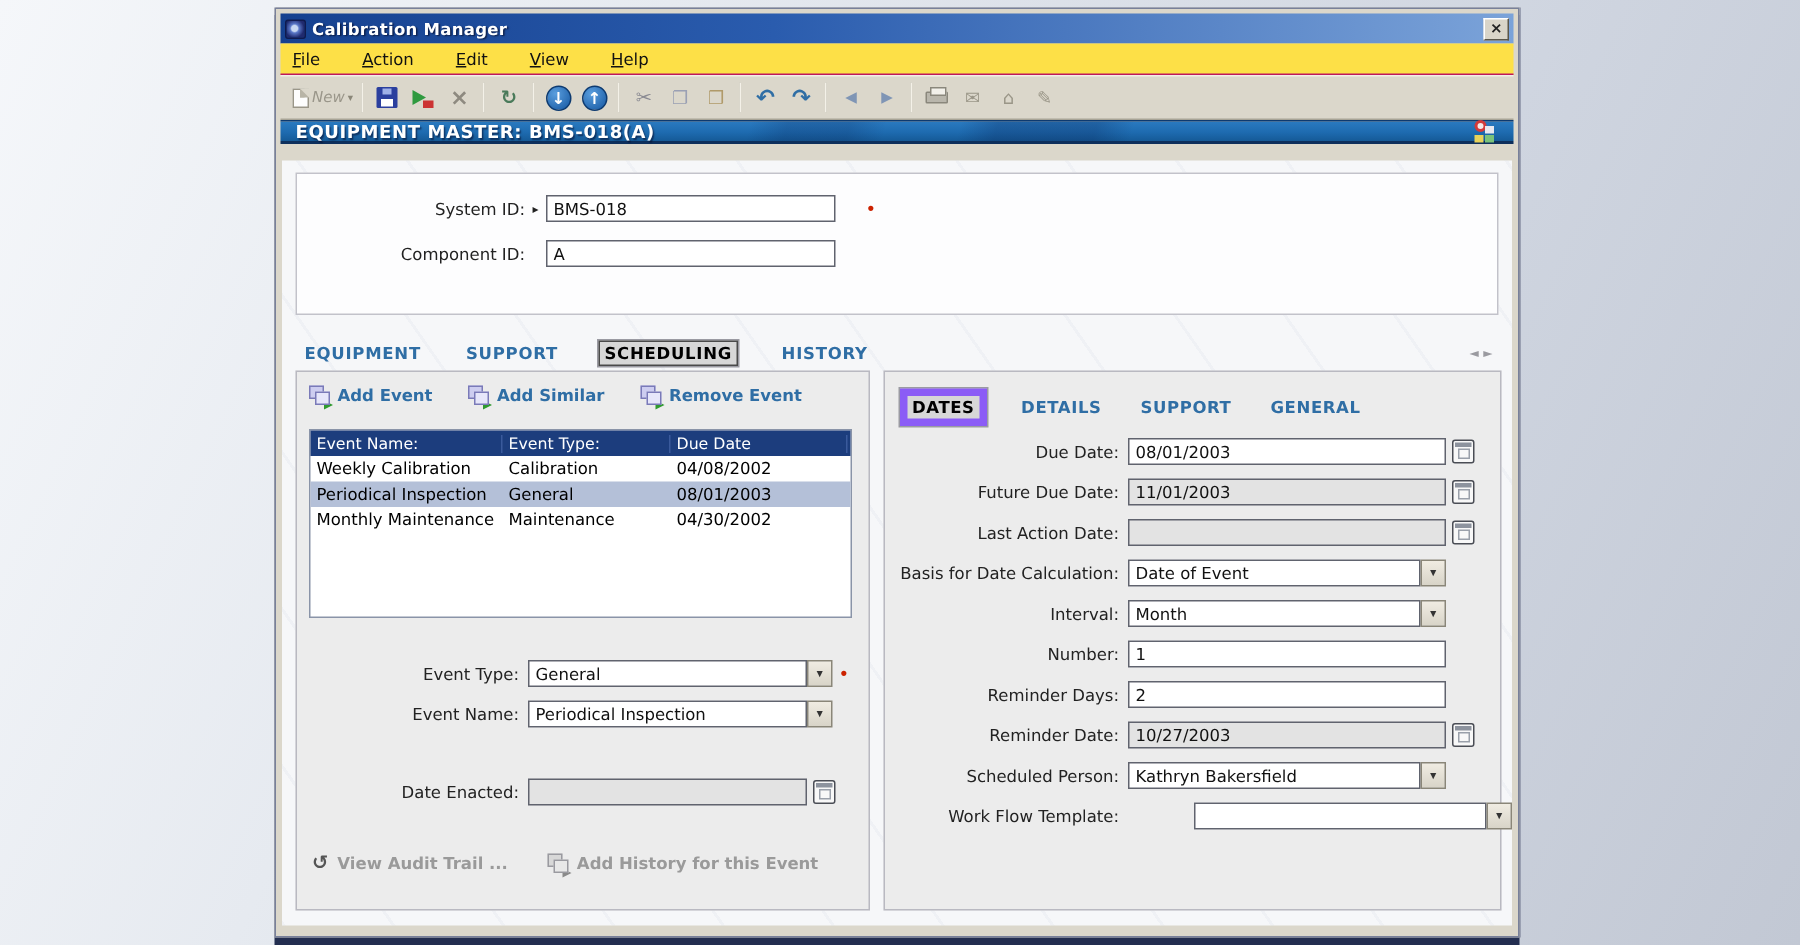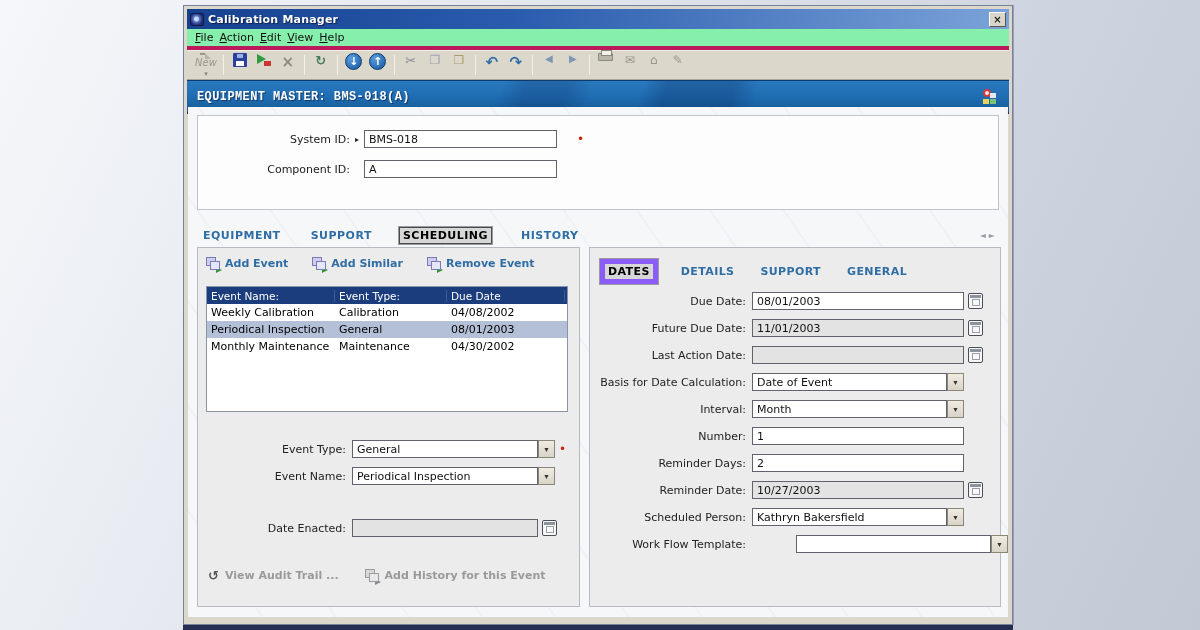--- a/index.html
+++ b/index.html
@@ -29,33 +29,33 @@
   .title-text { color:#fff; font-size:11px; font-weight:bold; letter-spacing:.2px;
     text-shadow: 1px 1px 1px rgba(0,0,20,.6); flex:1; }
   .close-btn {
     width:17px; height:15px; background:#d9d5c9; border:1px solid #fff;
     border-right-color:#5a564a; border-bottom-color:#5a564a;
     font-size:10px; font-weight:bold; color:#222; line-height:13px; text-align:center; cursor:default;
   }
 
   .menubar {
     position:absolute; left:3px; right:3px; top:23px; height:21px;
-    background:#86efac; border-bottom:4px solid #be185d;
-    display:flex; align-items:center; padding-left:8px; gap:6px;
+    background:#fde047; border-bottom:1px solid #be185d;
+    display:flex; align-items:center; padding-left:8px; gap:28px;
     font-size:11px; color:#111;
   }
   .menu-item u { text-decoration:underline; }
 
   .toolbar {
     position:absolute; left:3px; right:3px; top:44px; height:30px;
     background:#dbd7cb; border-top:1px solid #f2efe6; border-bottom:1px solid #a8a496;
     display:flex; align-items:center; padding-left:6px;
   }
-  .tbtn { height:24px; min-width:24px; display:flex; align-items:center; 
-    padding:0 2px; font-size:13px;flex-direction:column; }
+  .tbtn { height:24px; min-width:24px; display:flex; align-items:center; justify-content:center;
+    padding:0 2px; font-size:13px; }
   .tsep { width:1px; height:20px; background:#a8a496; border-right:1px solid #f4f1e8; margin:0 4px; }
   .new-btn { display:flex; align-items:center; gap:2px; }
   .page-ic { width:11px; height:13px; background:#fdfdfd; border:1px solid #9a96888; border:1px solid #9a9688; position:relative; }
   .page-ic::after { content:""; position:absolute; right:-1px; top:-1px; border:3px solid #dbd7cb;
     border-left-color:#b8b4a6; border-bottom-color:#b8b4a6; }
   .new-label { font-size:10px; font-style:italic; color:#9a968a; }
   .new-caret { font-size:7px; color:#8a8678; }
   .floppy { width:14px; height:14px; background:#2b3f9e; border-radius:1px; position:relative; }
   .floppy::before { content:""; position:absolute; left:3px; right:3px; bottom:1px; height:5px; background:#fff; }
   .floppy::after { content:""; position:absolute; left:4px; right:4px; top:1px; height:4px; background:#9fb0e8; }
@@ -71,27 +71,27 @@
   .g-cut { color:#8a8a92; }
   .g-copy { color:#9aa0b4; font-size:12px; }
   .g-paste { color:#b09a6a; font-size:12px; }
   .g-undo, .g-redo { color:#2f6ea5; font-size:15px; font-weight:bold; }
   .g-nav { color:#7f95b5; font-size:10px; }
   .printer-ic { width:15px; height:8px; background:#b9b6ac; border:1px solid #8a877c; border-radius:1px; position:relative; }
   .printer-ic::before { content:""; position:absolute; left:2px; top:-4px; width:9px; height:4px; background:#f2f0ea; border:1px solid #8a877c; }
   .g-misc { color:#9a9688; font-size:12px; }
 
   .appheader {
-    position:absolute; left:3px; right:3px; top:74px; height:34px;
+    position:absolute; left:3px; right:3px; top:74px; height:16px;
     background:
       linear-gradient(105deg, rgba(8,30,80,0) 55%, rgba(8,30,80,.25) 58%, rgba(8,30,80,.25) 66%, rgba(8,30,80,0) 69%),
       linear-gradient(105deg, rgba(8,30,80,0) 38%, rgba(8,30,80,.2) 41%, rgba(8,30,80,.2) 46%, rgba(8,30,80,0) 49%),
       linear-gradient(180deg, #2a7ac0 0%, #1e6bb0 55%, #155a97 100%);
     display:flex; align-items:center; padding:0 10px;
-    border-top:1px solid #0d3a70; border-bottom:2px solid #0d2f5c;font-family:Liberation Mono, monospace;
+    border-top:1px solid #0d3a70; border-bottom:2px solid #0d2f5c;
   }
   .appheader-title { color:#fff; font-size:12px; font-weight:bold; letter-spacing:.4px; flex:1;
     text-shadow:1px 1px 1px rgba(0,0,30,.5); }
   .records-ic { width:18px; height:15px; position:relative; }
   .records-ic i { position:absolute; width:6px; height:5px; }
   .records-ic .sq1 { left:2px; bottom:0; background:#e8d25a; }
   .records-ic .sq2 { left:9px; bottom:0; background:#7ac27a; }
   .records-ic .sq3 { left:9px; bottom:6px; background:#e8e8f0; }
   .records-ic .ring { left:2px; top:0; width:8px; height:8px; border:2px solid #d23a3a; border-radius:50%; background:#f4e8e8; }
 

